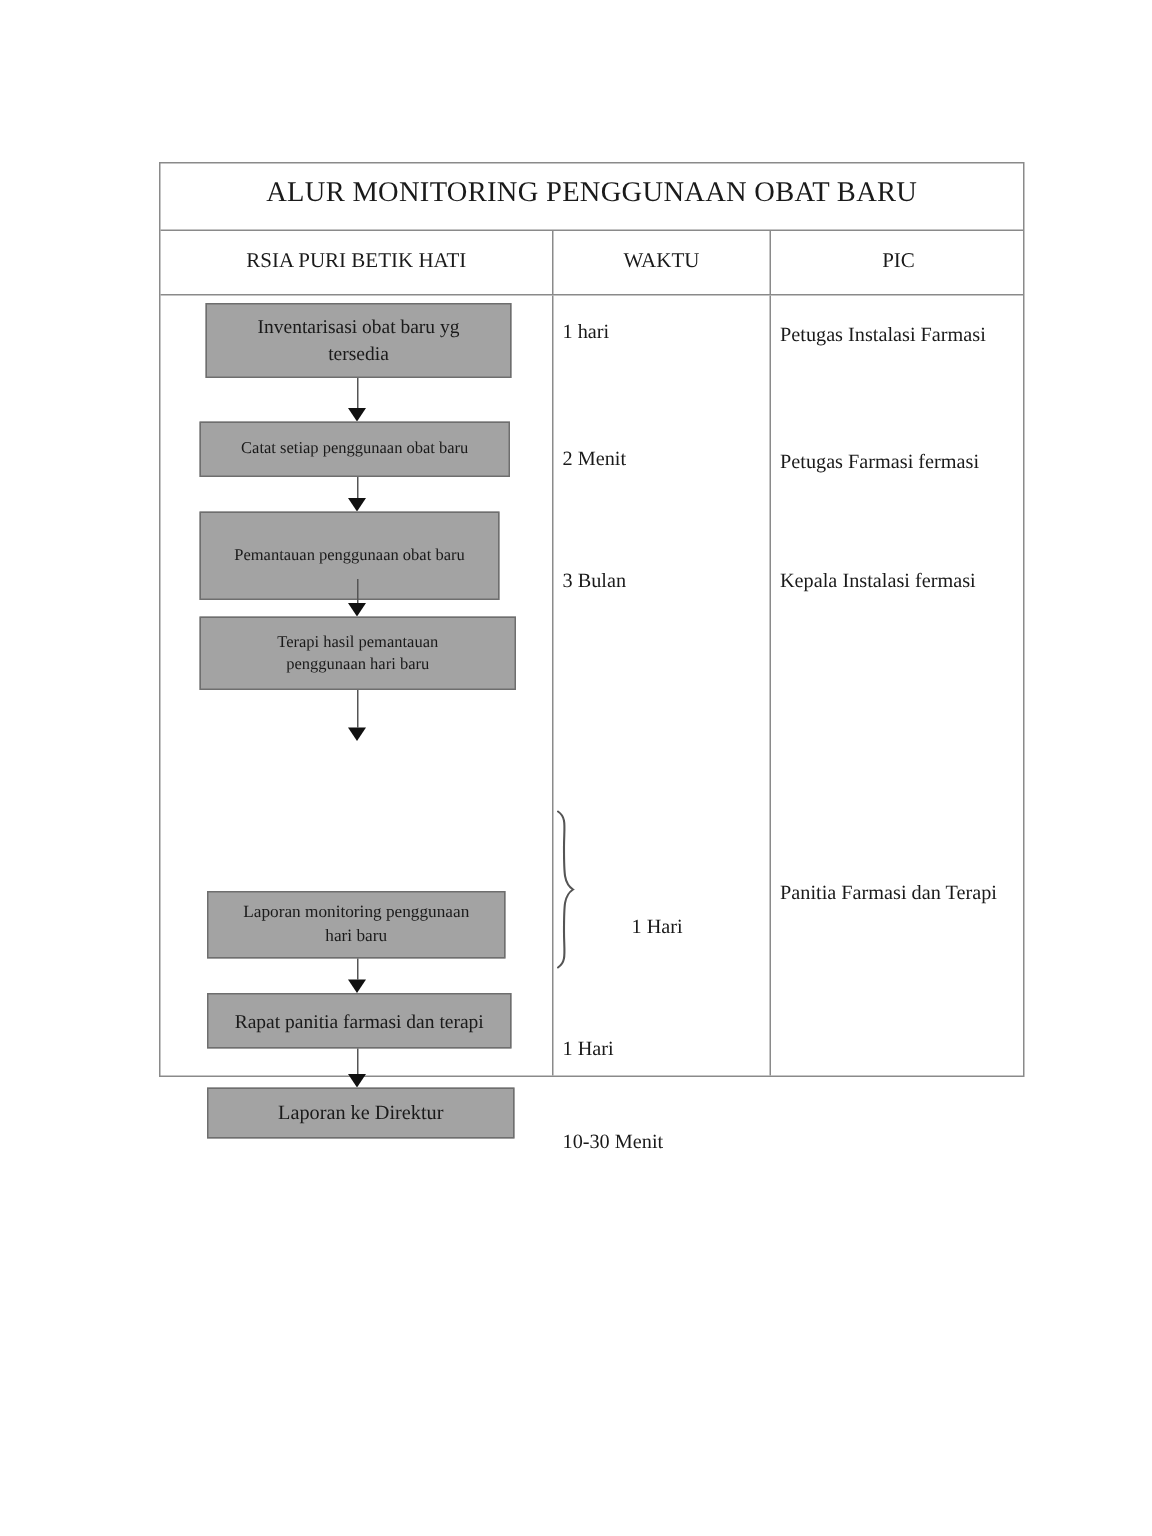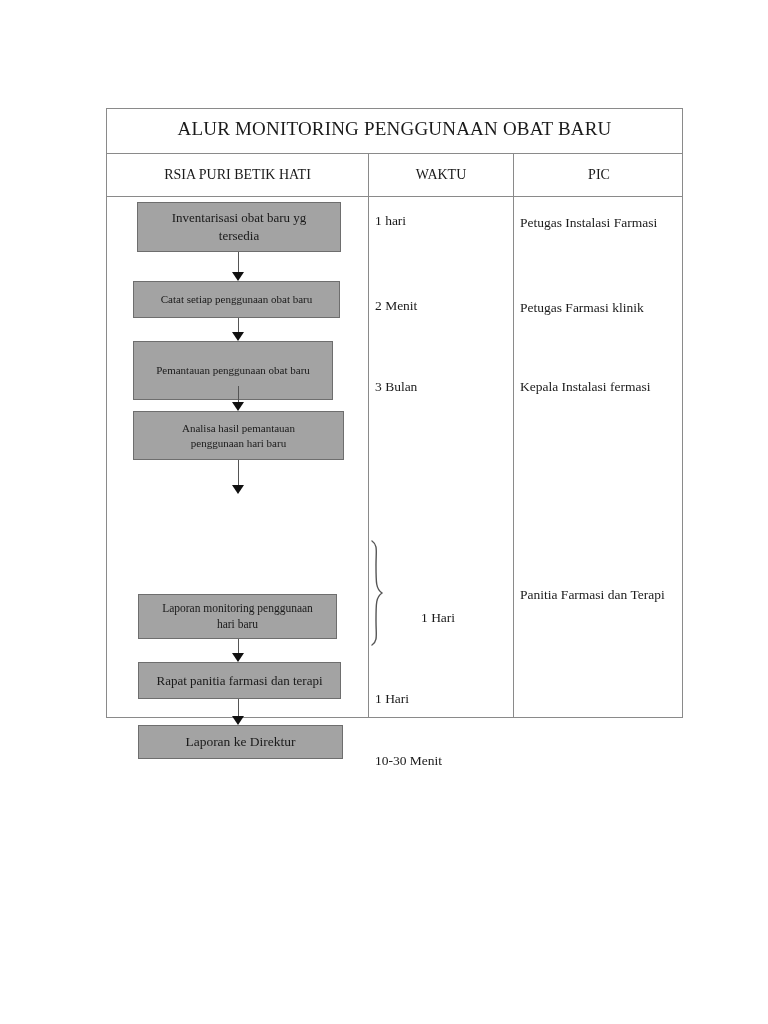--- a/index.html
+++ b/index.html
@@ -212,21 +212,21 @@
       </span>
     </div>
 
     <div class="connector" style="left:125px; top:189px; height:25px;">
       <div class="stem" style="height:16px;"></div>
       <div class="head" style="top:16px;"></div>
     </div>
 
     <div class="flow-box" style="left:26px; top:214px; width:211px; height:49px; font-size:11px;">
       <span>
-        <span class="bt">Analisa hasil pemantauan</span>
+        <span class="bt">Terapi hasil pemantauan</span>
         <span class="bt">penggunaan hari baru</span>
       </span>
     </div>
 
     <div class="connector" style="left:125px; top:263px; height:34px;">
       <div class="stem" style="height:25px;"></div>
       <div class="head" style="top:25px;"></div>
     </div>
 
     <div class="flow-box" style="left:31px; top:397px; width:199px; height:45px; font-size:11.5px;">
@@ -279,21 +279,21 @@
     <div class="waktu-item" style="left:7px; top:494px;">1 Hari</div>
 
     <div class="waktu-item" style="left:7px; top:556px;">10-30 Menit</div>
 
   </div>
 
   <div class="pic-col">
 
     <div class="pic-item" style="top:16px;">Petugas Instalasi Farmasi</div>
 
-    <div class="pic-item" style="top:101px;">Petugas Farmasi klinik</div>
+    <div class="pic-item" style="top:101px;">Petugas Farmasi fermasi</div>
 
     <div class="pic-item" style="top:180px;">Kepala Instalasi fermasi</div>
 
     <div class="pic-item" style="top:388px;">
       <span class="bt">Panitia Farmasi dan</span>
       <span class="bt">Terapi</span>
     </div>
 
   </div>
 

